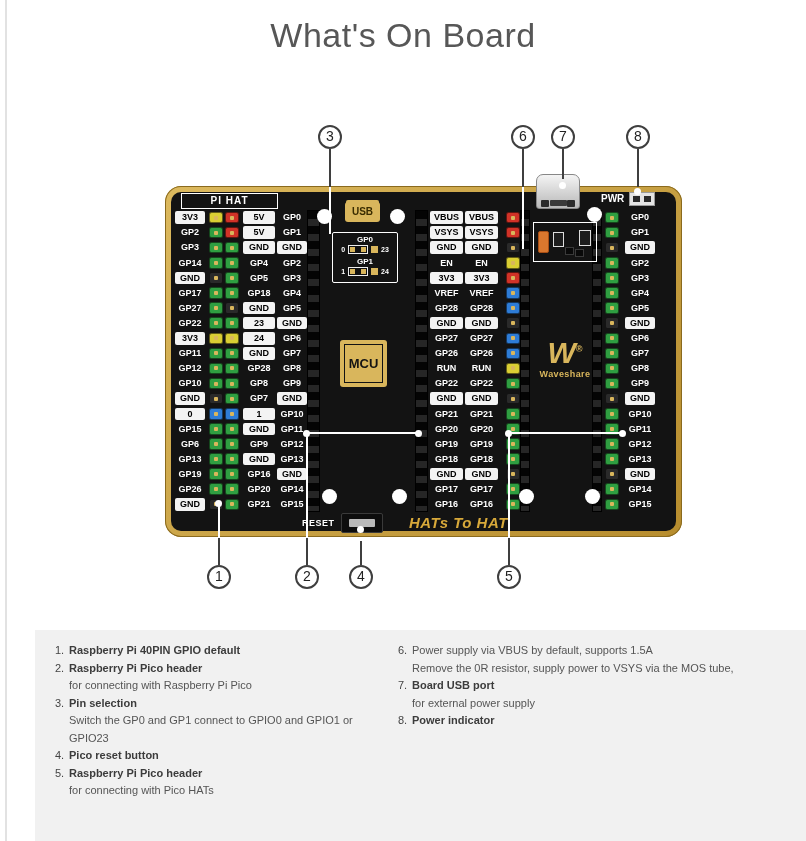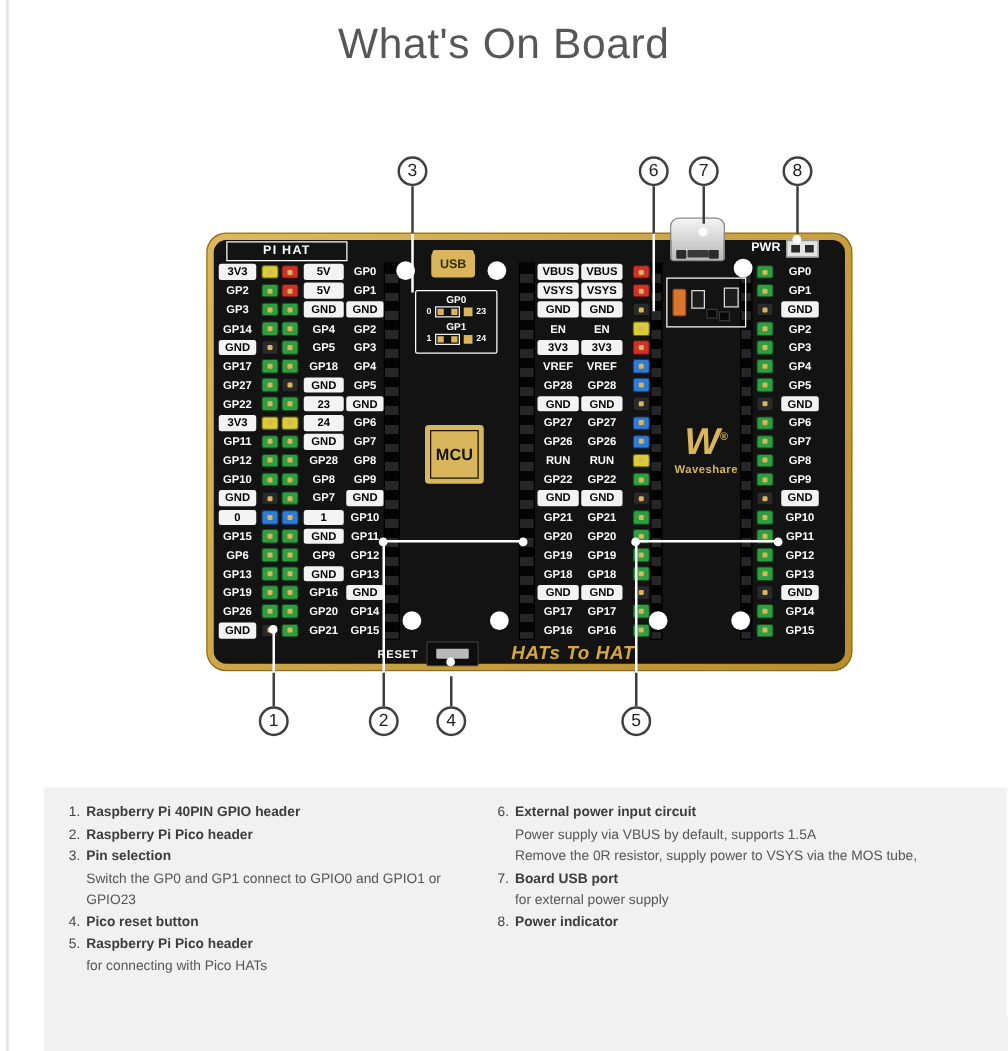--- a/index.html
+++ b/index.html
@@ -602,45 +602,45 @@
 <div class="lv dark" style="left:508px;top:538px;height:27px"></div>
 <div class="lv white" style="left:508px;top:434px;height:104px"></div>
 <div class="lh white" style="left:509px;top:432px;width:114px"></div>
 <div class="ldot" style="left:505px;top:430px"></div>
 <div class="ldot" style="left:619px;top:430px"></div>
 
 <div class="legend">
   <div id="legend-left" class="lcol l">
       <div class="litem">
         <span class="lnum">1.</span>
-        <div class="lt">Raspberry Pi 40PIN GPIO header</div>
+        <div class="lt">Raspberry Pi 40PIN GPIO default</div>
       </div>
       <div class="litem">
         <span class="lnum">2.</span>
         <div class="lt">Raspberry Pi Pico header</div>
+        <div class="ld">for connecting with Raspberry Pi Pico</div>
       </div>
       <div class="litem">
         <span class="lnum">3.</span>
         <div class="lt">Pin selection</div>
         <div class="ld">Switch the GP0 and GP1 connect to GPIO0 and GPIO1 or GPIO23</div>
       </div>
       <div class="litem">
         <span class="lnum">4.</span>
         <div class="lt">Pico reset button</div>
       </div>
       <div class="litem">
         <span class="lnum">5.</span>
         <div class="lt">Raspberry Pi Pico header</div>
         <div class="ld">for connecting with Pico HATs</div>
       </div>
     </div>
   <div id="legend-right" class="lcol r">
       <div class="litem">
         <span class="lnum">6.</span>
-        <div class="lt">External power input circuit</div>
         <div class="ld">Power supply via VBUS by default, supports 1.5A</div>
         <div class="ld">Remove the 0R resistor, supply power to VSYS via the MOS tube,</div>
       </div>
       <div class="litem">
         <span class="lnum">7.</span>
         <div class="lt">Board USB port</div>
         <div class="ld">for external power supply</div>
       </div>
       <div class="litem">
         <span class="lnum">8.</span>

